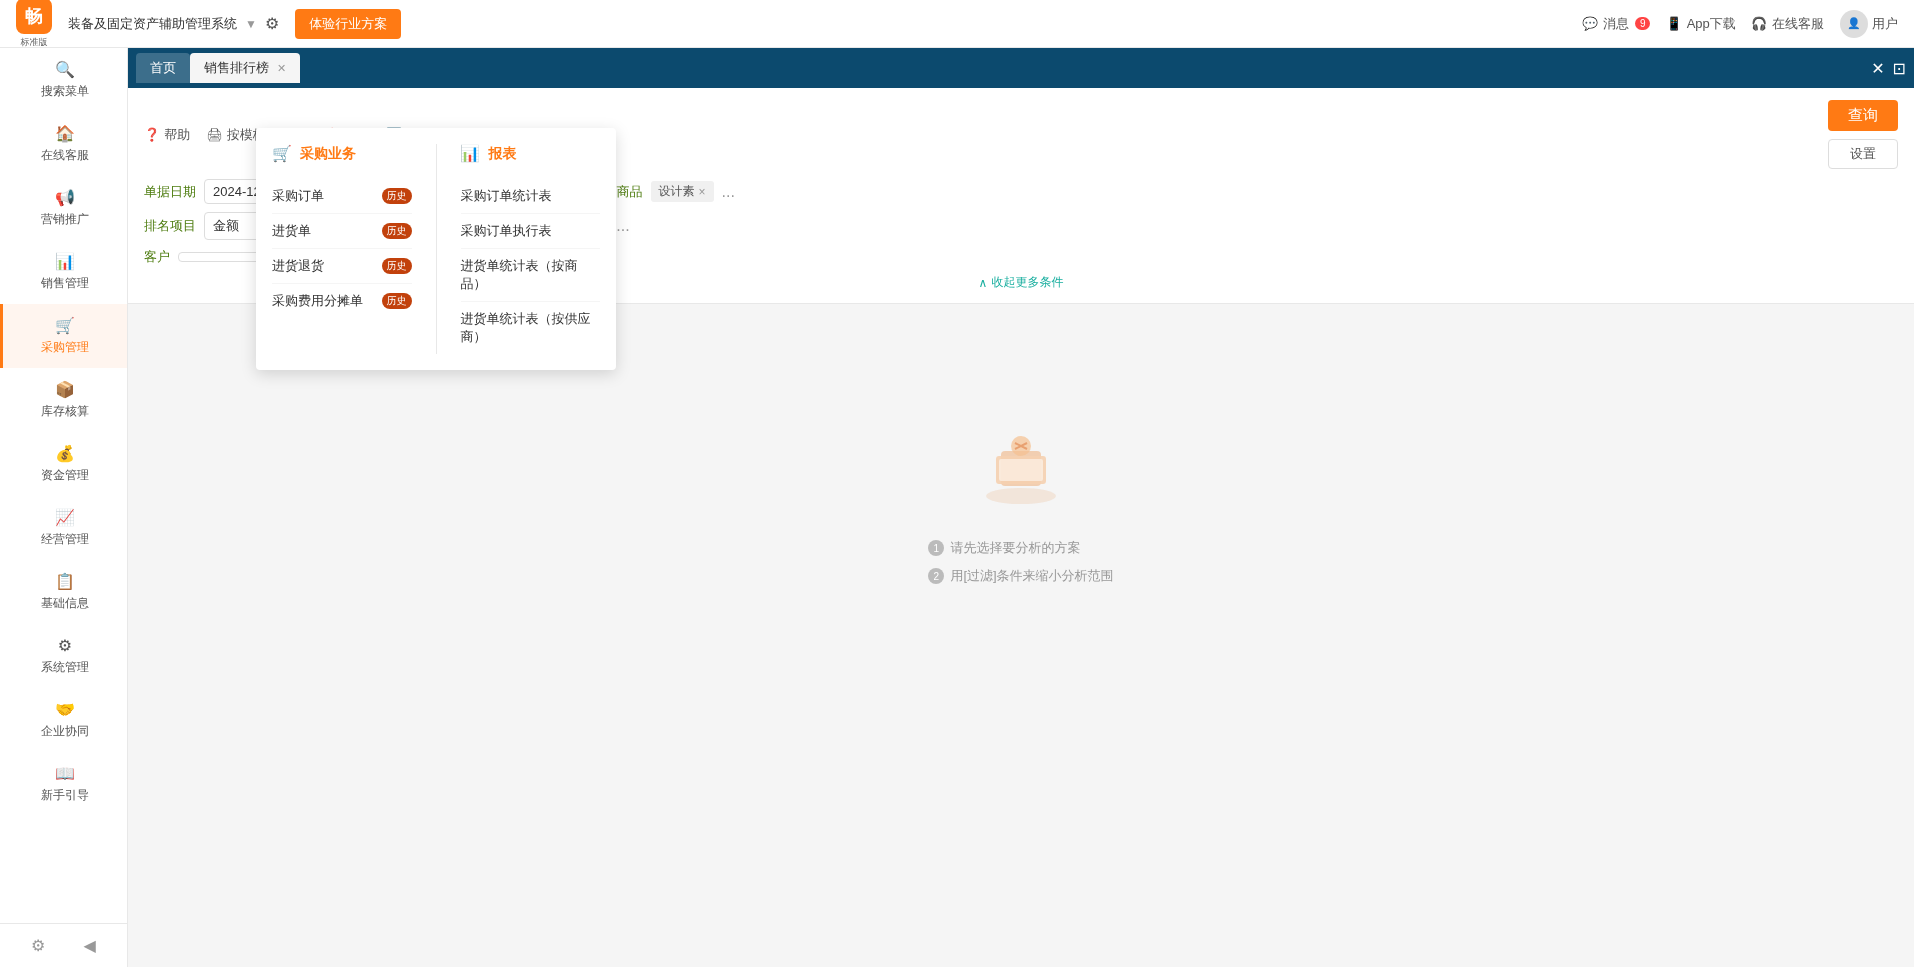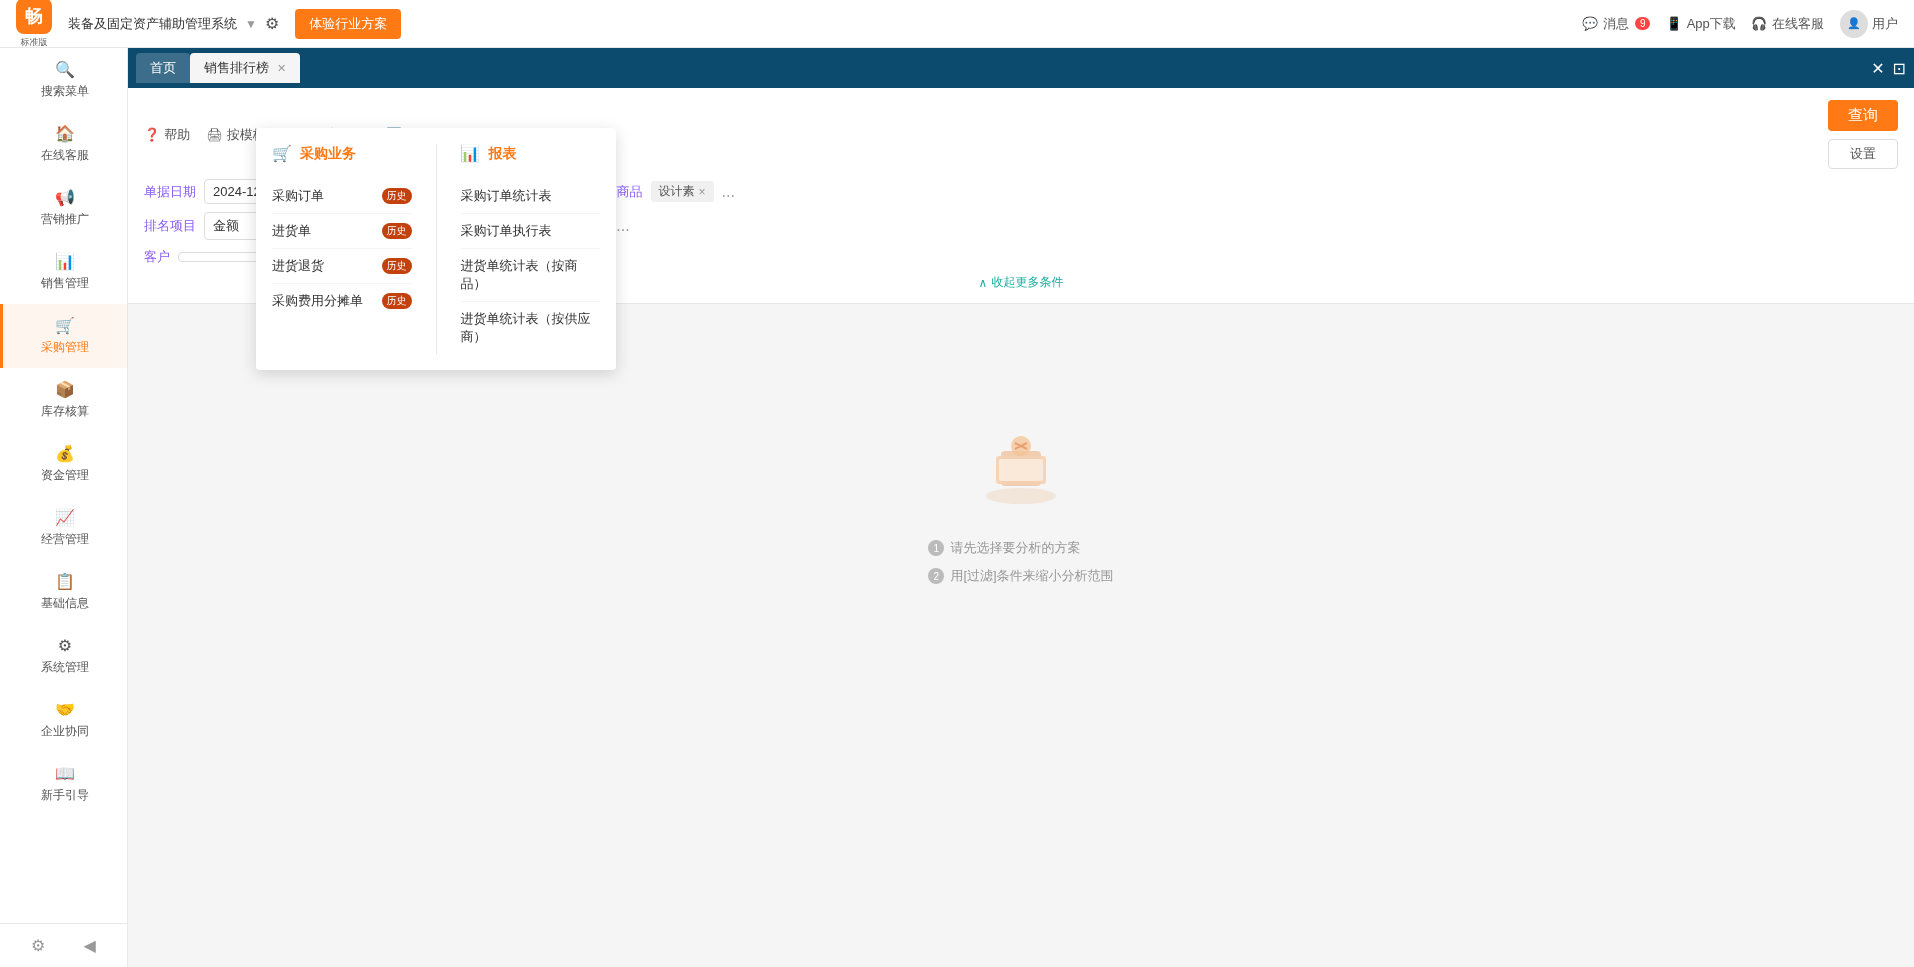--- a/index.html
+++ b/index.html
@@ -42,21 +42,21 @@
     .tab-bar-right { margin-left: auto; display: flex; align-items: center; gap: 8px; color: white; font-size: 16px; }
 
     
     .filter-area { background: #fff; padding: 12px 16px; border-bottom: 1px solid #e8e8e8; }
     .filter-toolbar { display: flex; align-items: center; justify-content: flex-end; gap: 16px; margin-bottom: 10px; font-size: 13px; color: #555; }
     .filter-toolbar-item { display: flex; align-items: center; gap: 4px; cursor: pointer; }
     .query-btn { background: #ff7a14; color: white; border: none; border-radius: 4px; padding: 6px 20px; font-size: 15px; cursor: pointer; }
     .set-btn { background: white; color: #555; border: 1px solid #ddd; border-radius: 4px; padding: 5px 14px; font-size: 13px; cursor: pointer; margin-top: 4px; display: block; width: 100%; }
     .filter-row { display: flex; align-items: center; gap: 16px; margin-bottom: 8px; flex-wrap: wrap; }
     .filter-item { display: flex; align-items: center; gap: 8px; }
-    .filter-label { color: #8b5cf6; white-space: nowrap; font-size: 13px; }
+    .filter-label { color: #4d7c0f; white-space: nowrap; font-size: 13px; }
     .filter-input { border: 1px solid #ddd; border-radius: 4px; padding: 4px 8px; font-size: 13px; color: #333; min-width: 120px; display: flex; align-items: center; justify-content: space-between; cursor: pointer; }
     .filter-date-range { display: flex; align-items: center; gap: 4px; }
     .filter-date-input { border: 1px solid #ddd; border-radius: 4px; padding: 4px 8px; font-size: 13px; color: #333; }
     .date-shortcuts { display: flex; gap: 4px; }
     .date-shortcut { color: #555; font-size: 12px; cursor: pointer; }
     .date-shortcut.active { color: #ff7a14; }
     .filter-tag { background: #f0f0f0; border-radius: 3px; padding: 2px 8px; font-size: 12px; color: #555; display: flex; align-items: center; gap: 4px; }
     .filter-tag-close { cursor: pointer; color: #999; }
     .collapse-btn { color: #1BAFA0; font-size: 12px; cursor: pointer; display: flex; align-items: center; gap: 4px; }
     .filter-dots { color: #999; font-size: 16px; cursor: pointer; }

